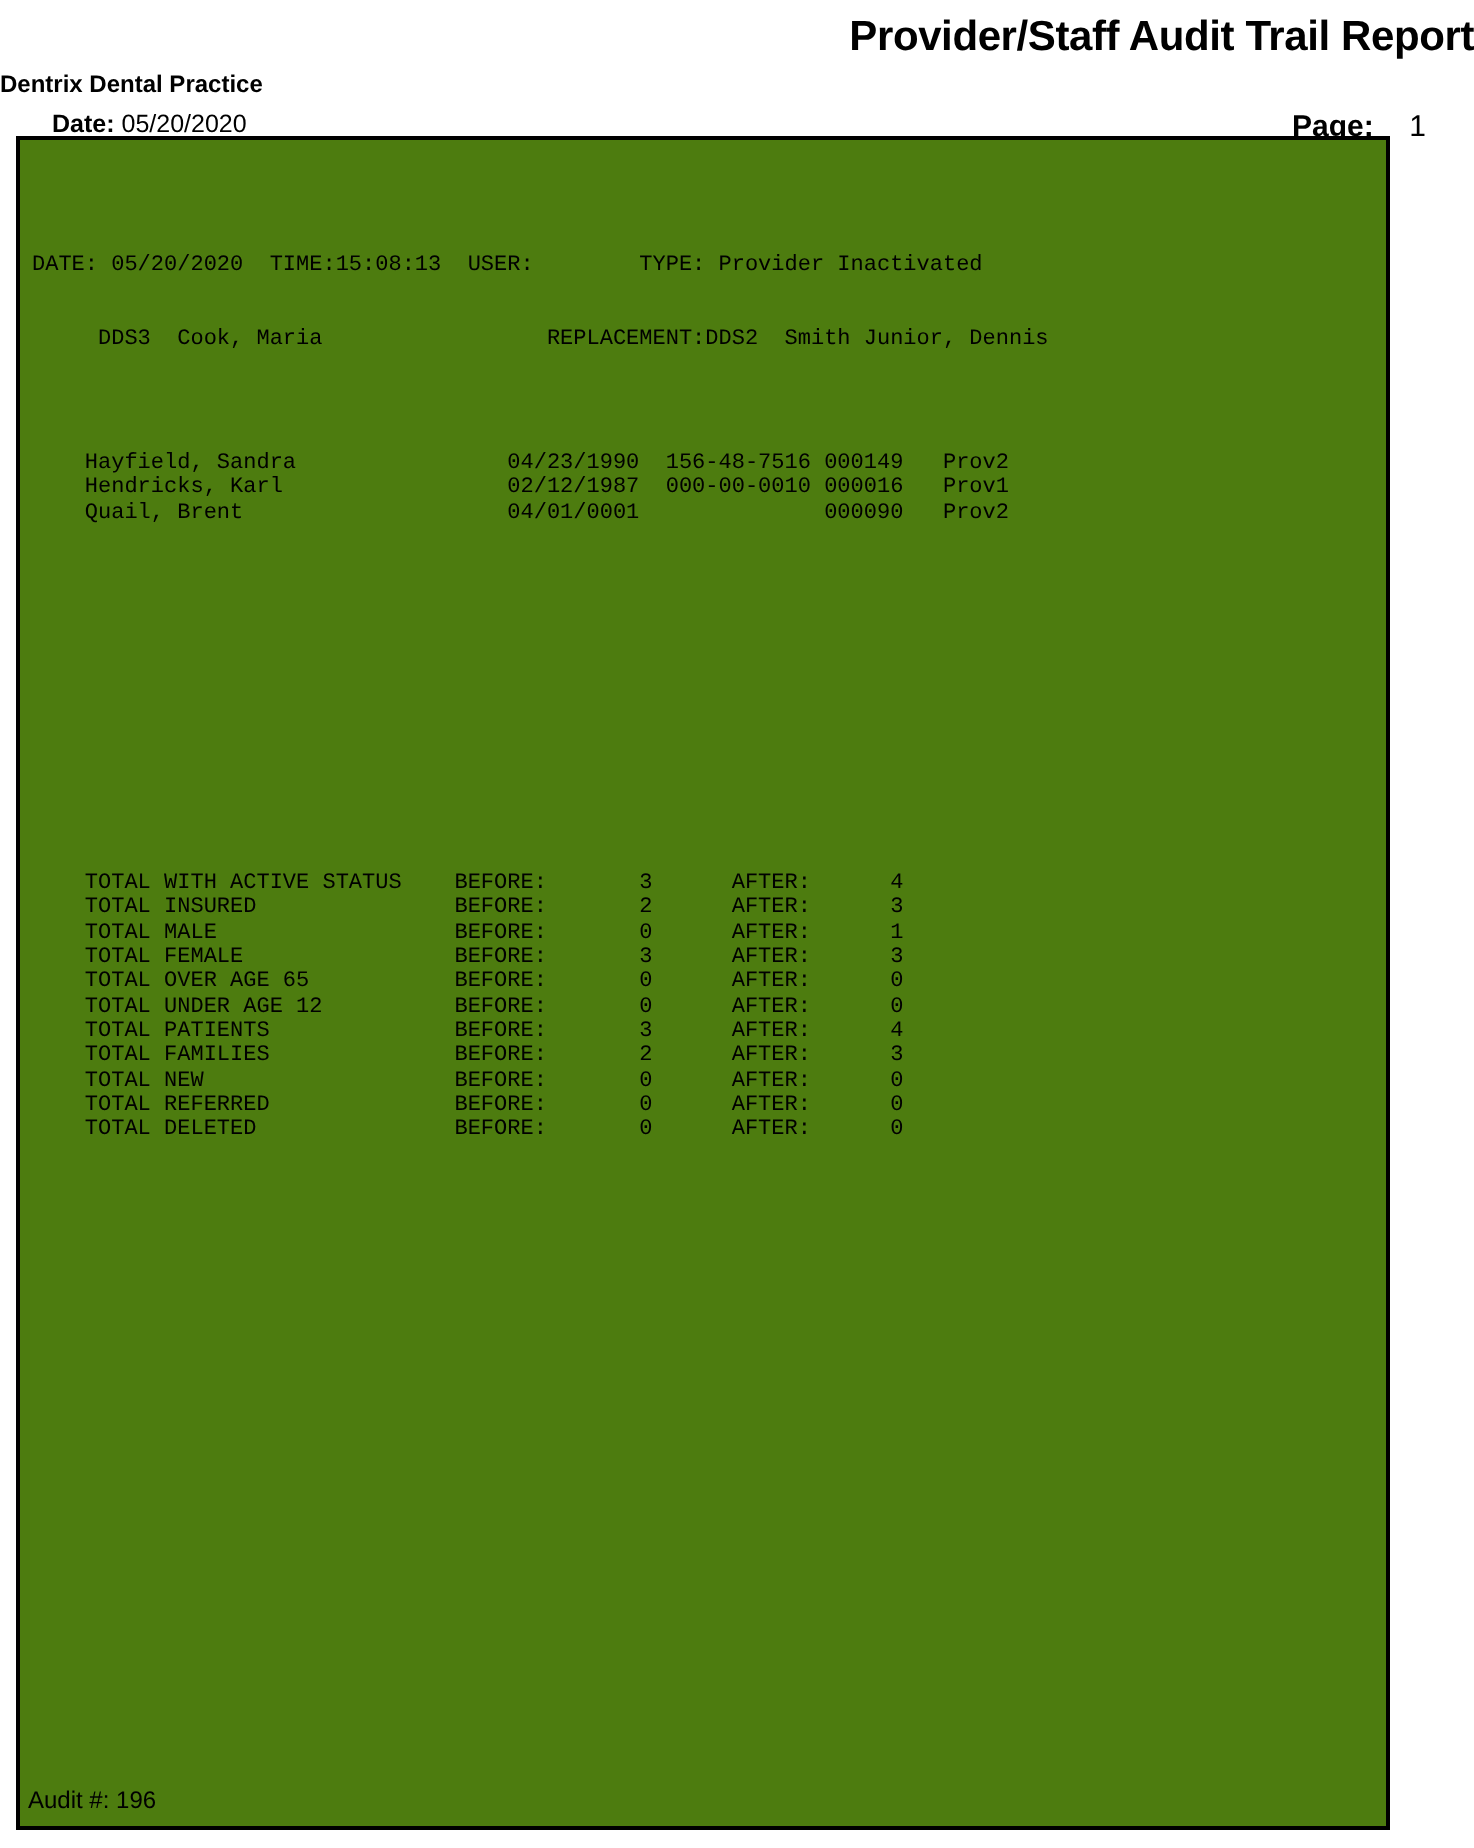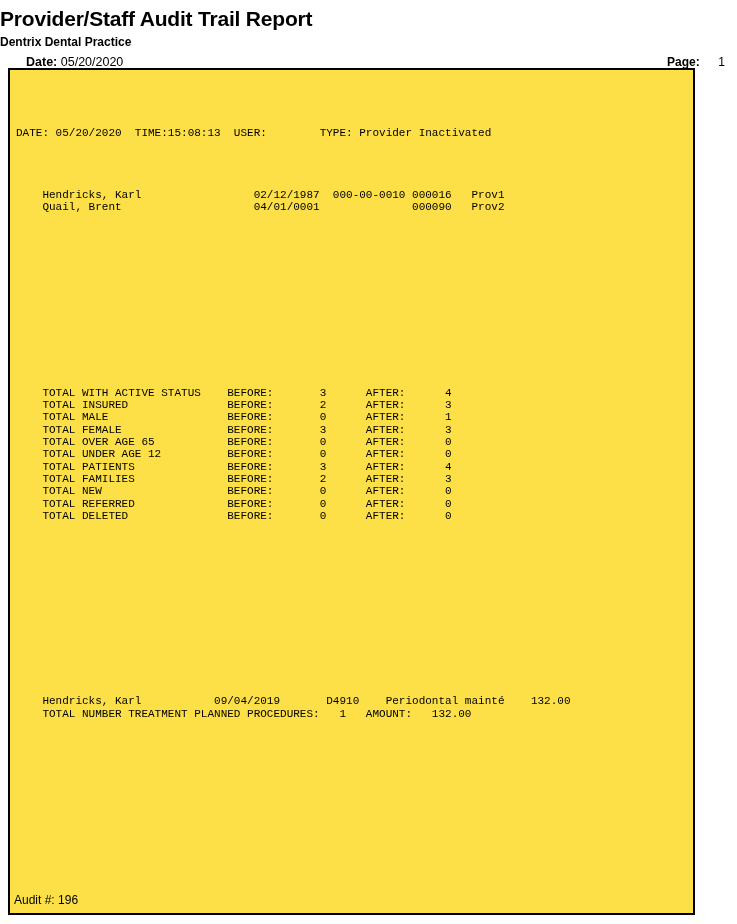--- a/index.html
+++ b/index.html
@@ -12,21 +12,21 @@
     width: 737px;
     height: 924px;
     position: relative;
     font-family: "Liberation Sans", sans-serif;
     color: #000000;
     overflow: hidden;
   }
 
   
   #report-title {
-    text-align: left;
+    text-align: right;
     font-family: "Liberation Sans", sans-serif;
     font-weight: bold;
     font-size: 21px;
     letter-spacing: -0.2px;
     margin: 7px 0 0 0;
     line-height: 24px;
   }
   #report-subtitle {
     text-align: left;
     font-family: "Liberation Sans", sans-serif;
@@ -43,23 +43,23 @@
   }
   #meta-date {
     position: absolute;
     left: 26px;
     top: 0;
     font-size: 12.5px;
     white-space: nowrap;
   }
   #meta-page {
     position: absolute;
-    right: 12px;
+    right: 24px;
     top: 0;
-    font-size: 12px;
+    font-size: 15px;
     white-space: nowrap;
   }
   .meta-label {
     font-weight: bold;
   }
   .meta-value {
     font-weight: normal;
   }
   #meta-page .meta-value {
     display: inline-block;
@@ -70,21 +70,21 @@
   
   #report-frame {
     position: absolute;
     left: 8px;
     top: 68px;
     width: 687px;
     height: 847px;
     border: 2px solid #000000;
     box-sizing: border-box;
     overflow: hidden;
-    background: #fde047;
+    background: #4d7c0f;
   }
 
   #mono-body {
     font-family: "Liberation Mono", "DejaVu Sans Mono", monospace;
     font-size: 11px;
     line-height: 12.35px;
     white-space: pre;
     padding: 8px 0 0 6px;
     letter-spacing: 0px;
   }
@@ -128,37 +128,37 @@
     <span class="meta-label">Page:</span>
     <span class="meta-value">1</span>
   </div>
 </div>
 
 <div id="report-frame">
   <div id="mono-body">
 
     
     <div class="line">DATE: 05/20/2020  TIME:15:08:13  USER:        TYPE: Provider Inactivated</div>
+    <div class="line">     DDS3  Cook, Maria                 REPLACEMENT:DDS2  Smith Junior, Dennis</div>
 
     
-    <div id="patient-rows"><div class="line">    Hendricks, Karl                 02/12/1987  000-00-0010 000016   Prov1</div><div class="line">    Quail, Brent                    04/01/0001              000090   Prov2</div></div>
+    <div id="patient-rows"><div class="line">    Hayfield, Sandra                04/23/1990  156-48-7516 000149   Prov2</div><div class="line">    Hendricks, Karl                 02/12/1987  000-00-0010 000016   Prov1</div><div class="line">    Quail, Brent                    04/01/0001              000090   Prov2</div></div>
 
     <div class="blank"> </div>
     <div class="blank"> </div>
     <div class="blank"> </div>
 
     
     <div id="totals-rows"><div class="line">    TOTAL WITH ACTIVE STATUS    BEFORE:       3      AFTER:      4</div><div class="line">    TOTAL INSURED               BEFORE:       2      AFTER:      3</div><div class="line">    TOTAL MALE                  BEFORE:       0      AFTER:      1</div><div class="line">    TOTAL FEMALE                BEFORE:       3      AFTER:      3</div><div class="line">    TOTAL OVER AGE 65           BEFORE:       0      AFTER:      0</div><div class="line">    TOTAL UNDER AGE 12          BEFORE:       0      AFTER:      0</div><div class="line">    TOTAL PATIENTS              BEFORE:       3      AFTER:      4</div><div class="line">    TOTAL FAMILIES              BEFORE:       2      AFTER:      3</div><div class="line">    TOTAL NEW                   BEFORE:       0      AFTER:      0</div><div class="line">    TOTAL REFERRED              BEFORE:       0      AFTER:      0</div><div class="line">    TOTAL DELETED               BEFORE:       0      AFTER:      0</div></div>
 
     <div class="blank"> </div>
     <div class="blank"> </div>
     <div class="blank"> </div>
 
     
-    <div id="treatment-rows"><div class="line">    Hendricks, Karl           09/04/2019       D4910    Periodontal mainté    132.00</div><div class="line">    TOTAL NUMBER TREATMENT PLANNED PROCEDURES:   1   AMOUNT:   132.00</div></div>
 
     
 
     
     
     
     
     
 
     

